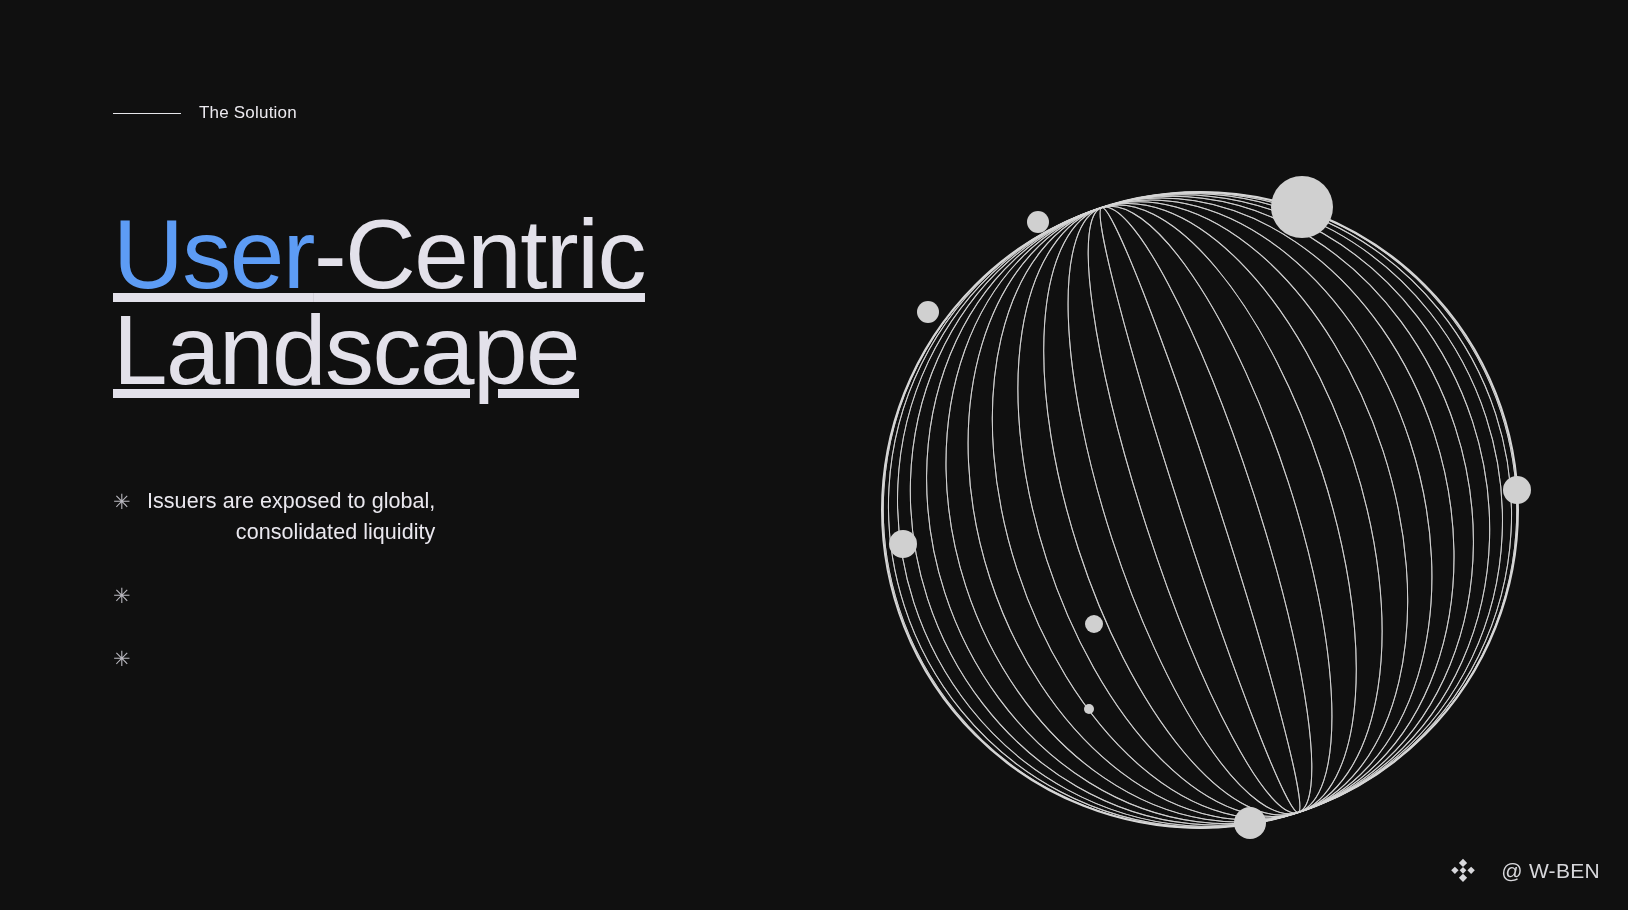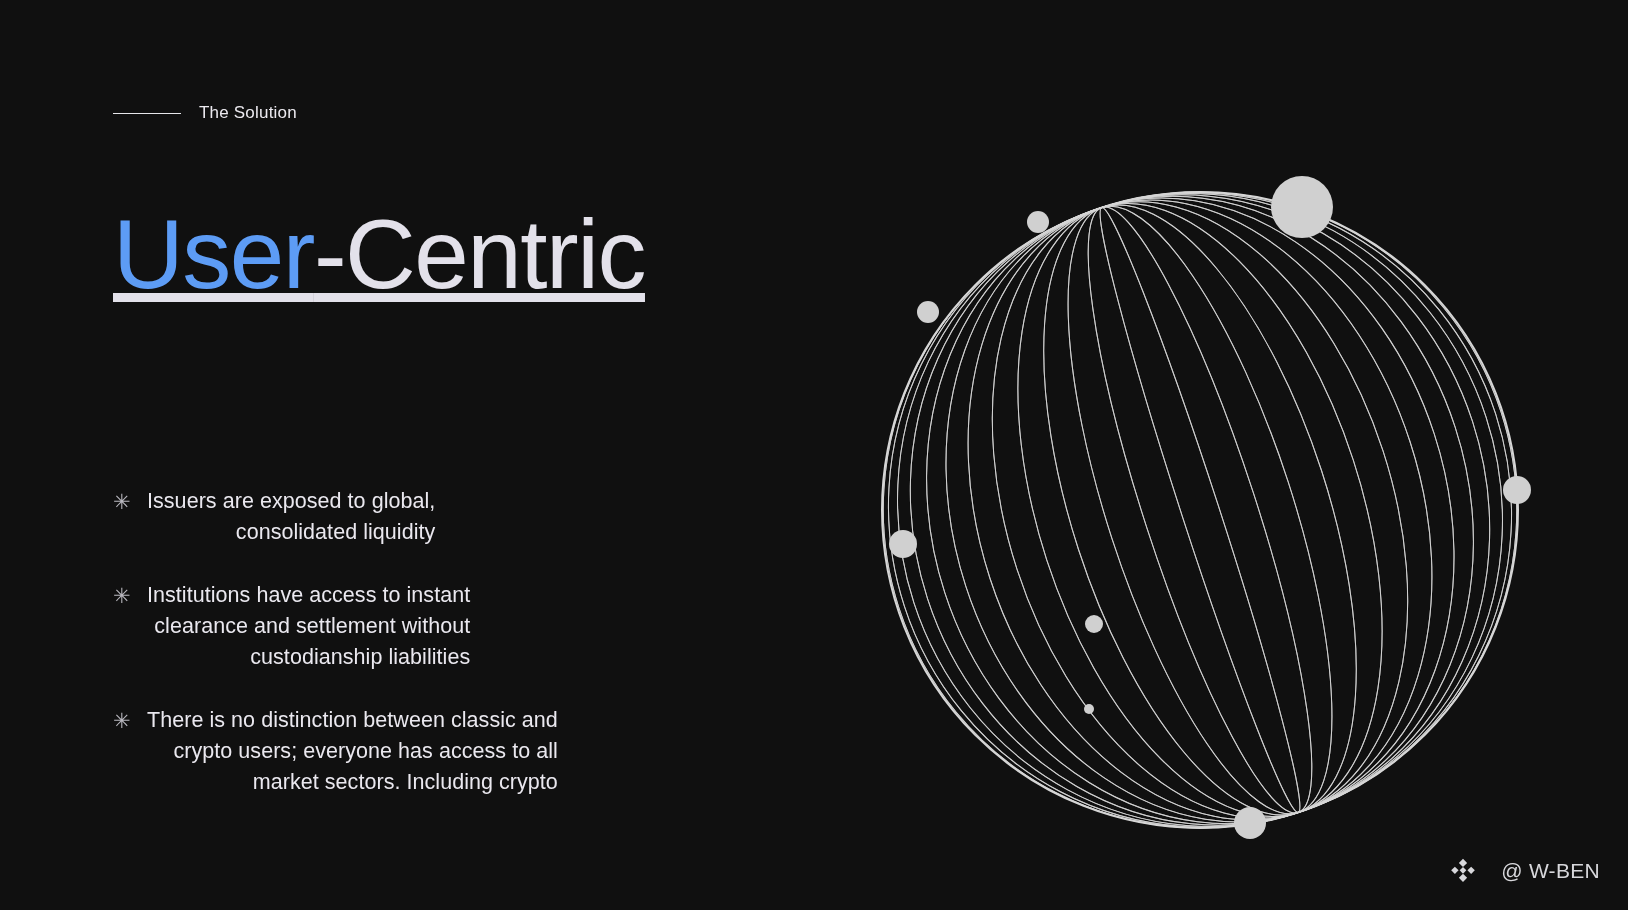--- a/index.html
+++ b/index.html
@@ -129,39 +129,34 @@
 
   <div class="left-col">
 
     <div class="eyebrow">
       <span class="eyebrow-rule"></span>
       <span class="eyebrow-text">The Solution</span>
     </div>
 
     <h1 class="title">
       <span class="title-accent">User</span><span>-Centric</span><br>
+      <span>Landscape</span>
     </h1>
 
     <ul class="bullets" style="list-style:none;margin:0;padding:0;">
       <li class="bullet">
         <span class="bullet-marker">✳</span>
         <span class="bullet-text">Issuers are exposed to global,
 consolidated liquidity</span>
       </li>
       <li class="bullet">
         <span class="bullet-marker">✳</span>
-        <span class="bullet-text">Institutions have access to instant
-clearance and settlement without
-custodianship liabilities</span>
       </li>
       <li class="bullet">
         <span class="bullet-marker">✳</span>
-        <span class="bullet-text">There is no distinction between classic and
-crypto users; everyone has access to all
-market sectors. Including crypto</span>
       </li>
     </ul>
 
   </div>
 
   <div class="graphic">
     <svg id="sphere-svg" width="780" height="760" viewBox="0 0 780 760" aria-hidden="true">
       <g id="sphere-rings">
           <ellipse cx="400" cy="400" rx="316.59" ry="318" fill="none" stroke="#d6d6d6" stroke-width="1" stroke-opacity="0.85" transform="rotate(-18 400 400)"></ellipse>
           <ellipse cx="400" cy="400" rx="310.86" ry="318" fill="none" stroke="#d6d6d6" stroke-width="1" stroke-opacity="0.85" transform="rotate(-18 400 400)"></ellipse>

